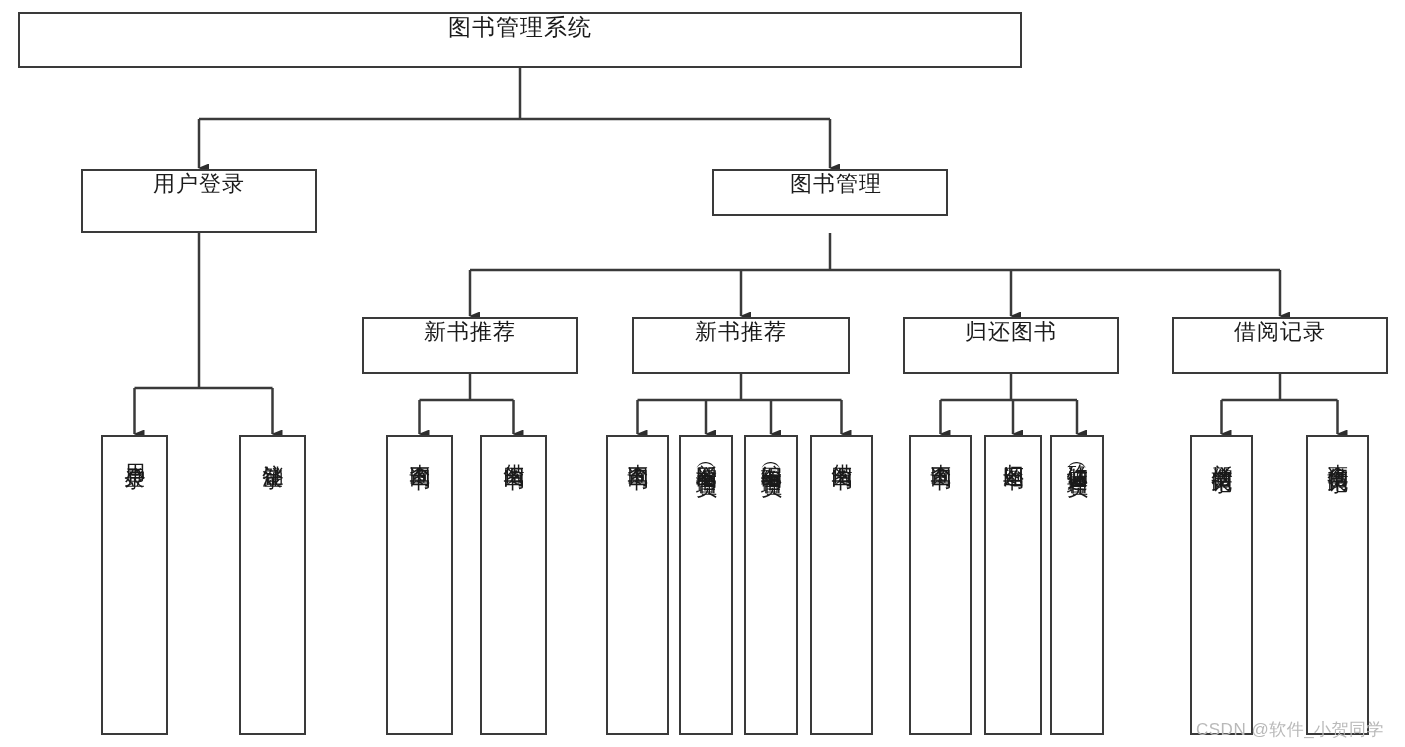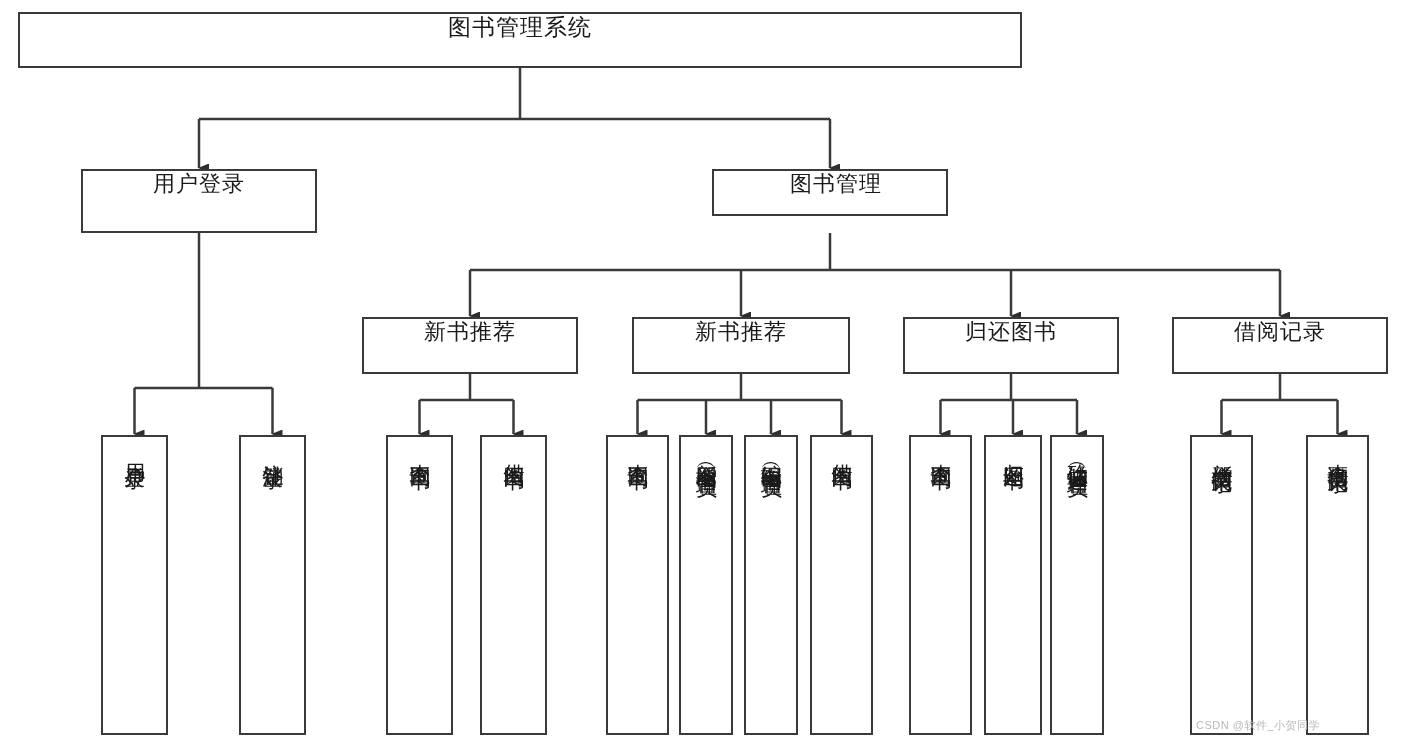--- a/index.html
+++ b/index.html
@@ -36,21 +36,21 @@
     writing-mode:vertical-rl;
     text-orientation:upright;
     font-size:21px;
     line-height:1.28;
     letter-spacing:2px;
     white-space:nowrap;
     display:block;
   }
   .watermark{
     position:absolute;
-    font-size:11px;
+    font-size:17px;
     color:#b9b9b9;
     white-space:nowrap;
     letter-spacing:0.5px;
     pointer-events:none;
   }
 </style>
 </head>
 <body>
 
 <div id="diagram-root">

